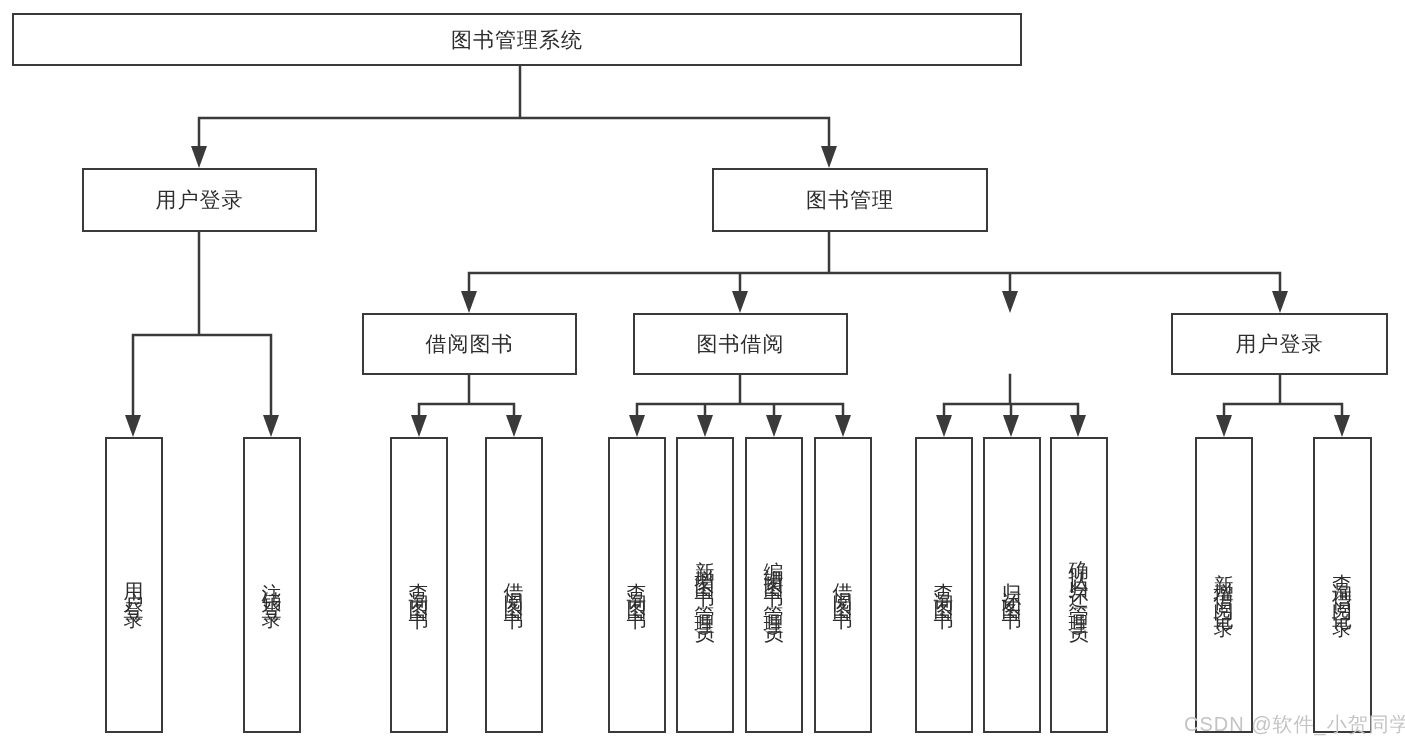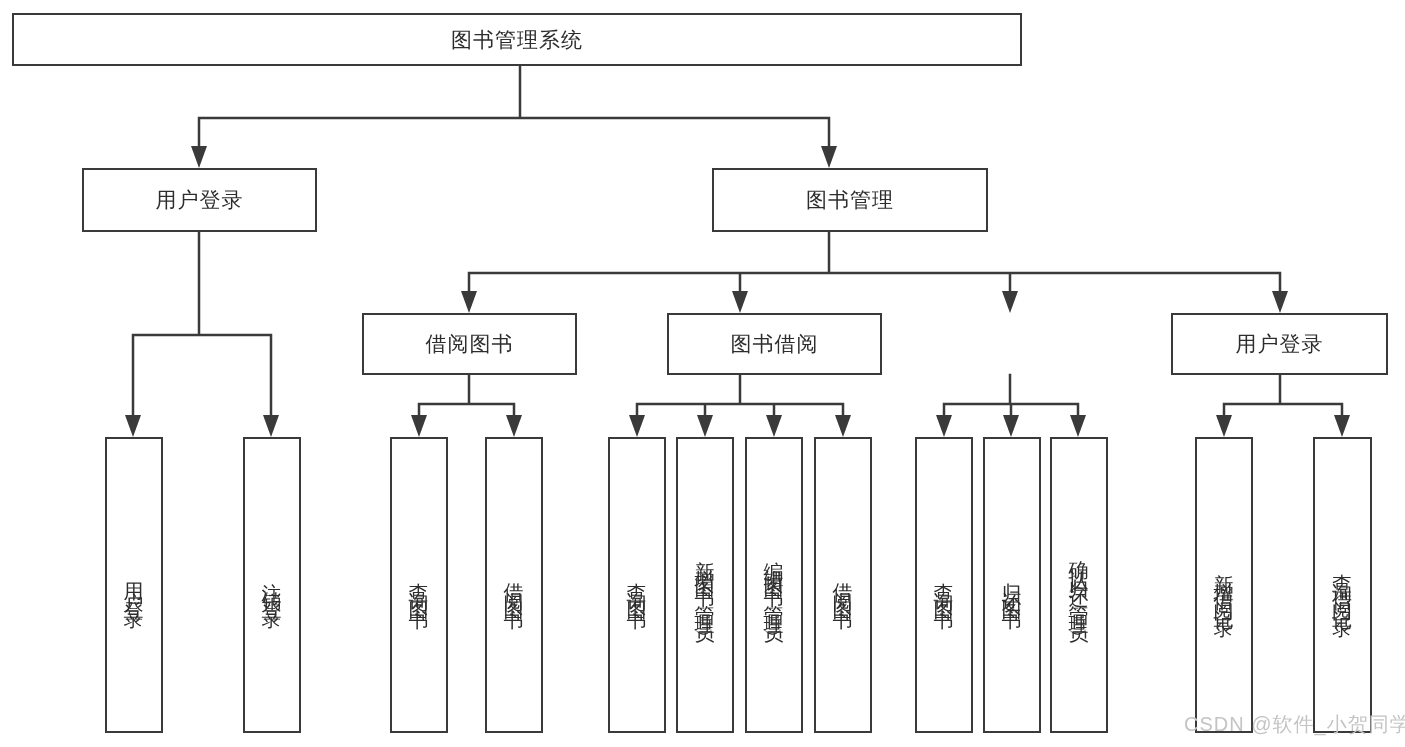--- a/index.html
+++ b/index.html
@@ -99,21 +99,21 @@
       <polygon points="1334,415 1350,415 1342,437"></polygon>
     </g>
   </svg>
 
   <div class="node hnode" style="left:12px; top:13px; width:1010px; height:53px;">图书管理系统</div>
 
   <div class="node hnode" style="left:82px; top:168px; width:235px; height:64px;">用户登录</div>
   <div class="node hnode" style="left:712px; top:168px; width:276px; height:64px;">图书管理</div>
 
   <div class="node hnode" style="left:362px; top:313px; width:215px; height:62px;">借阅图书</div>
-  <div class="node hnode" style="left:633px; top:313px; width:215px; height:62px;margin-left:34px;">图书借阅</div>
+  <div class="node hnode" style="left:633px; top:313px; width:215px; height:62px;">图书借阅</div>
   <div class="node hnode" style="left:1171px; top:313px; width:217px; height:62px;">用户登录</div>
 
   <div class="node vnode" style="left:105px; width:58px;">用户登录</div>
   <div class="node vnode" style="left:243px; width:58px;">注销登录</div>
 
   <div class="node vnode" style="left:390px; width:58px;">查询图书</div>
   <div class="node vnode" style="left:485px; width:58px;">借阅图书</div>
 
   <div class="node vnode" style="left:608px; width:58px;">查询图书</div>
   <div class="node vnode" style="left:676px; width:58px;">新增图书（管理员）</div>

